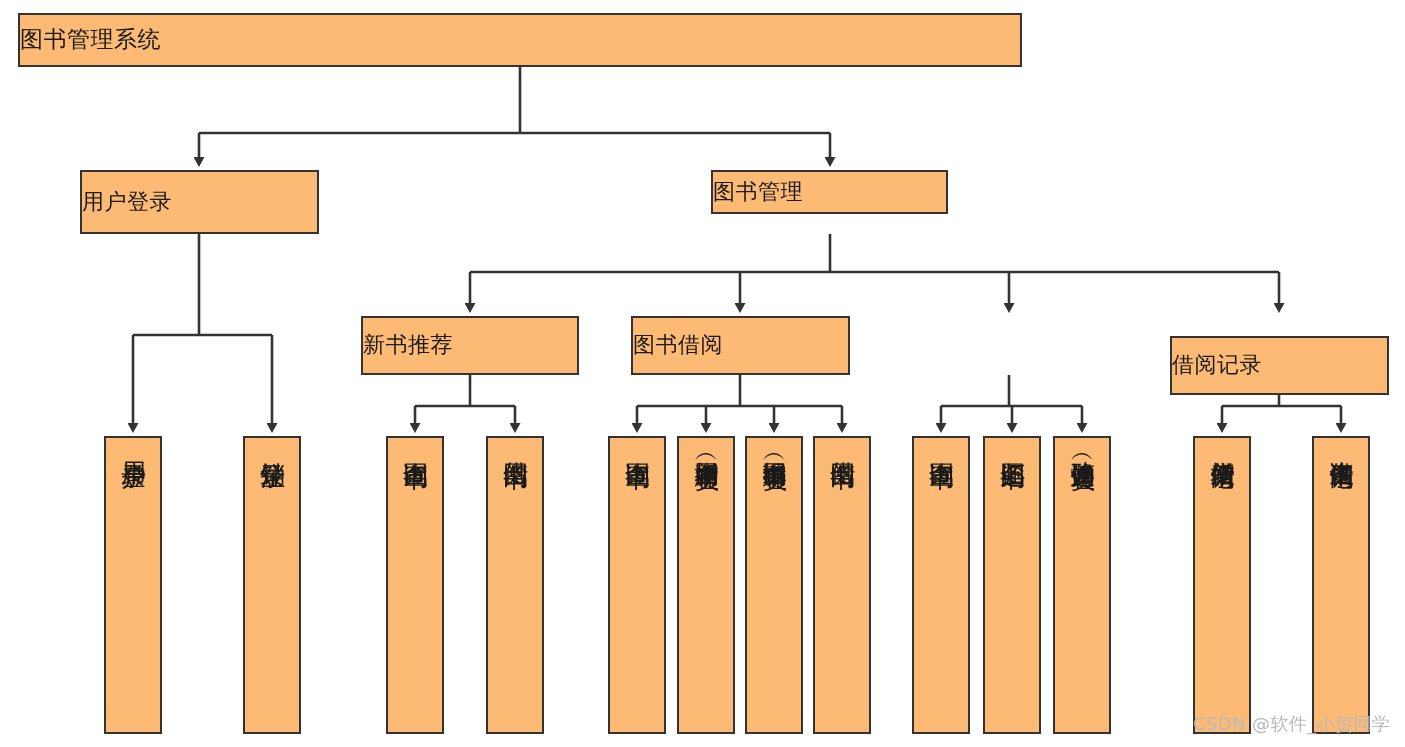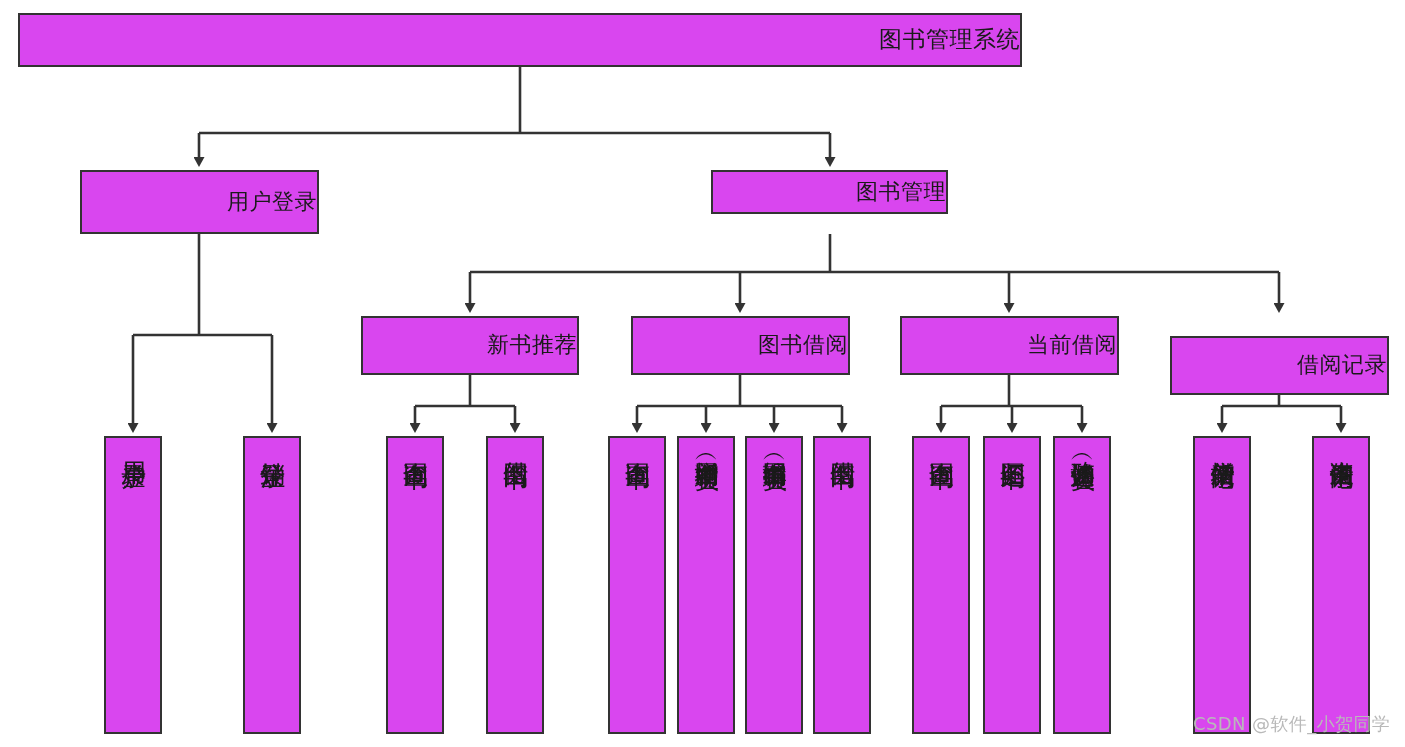--- a/index.html
+++ b/index.html
@@ -22,24 +22,24 @@
     left: 0;
     top: 0;
     width: 1405px;
     height: 747px;
     pointer-events: none;
   }
   .node {
     position: absolute;
     box-sizing: border-box;
     border: 2px solid #333333;
-    background: #d946ef;
+    background: #fdba74;
     display: flex;
     align-items: center;
-    justify-content: flex-end;
+    justify-content: flex-start;
     color: #1a1a1a;
   }
   .node-label {
     display: block;
     text-align: center;
     line-height: 1.12;
     white-space: nowrap;
   }
   .node.horizontal .node-label {
     font-size: 22px;
@@ -136,23 +136,20 @@
   <div class="node horizontal" style="left: 711px; top: 170px; width: 237px; height: 44px;">
     <span class="node-label">图书管理</span>
   </div>
 
   <div class="node horizontal" style="left: 631px; top: 316px; width: 219px; height: 59px;">
     <span class="node-label">图书借阅</span>
   </div>
   <div class="node horizontal" style="left: 361px; top: 316px; width: 218px; height: 59px;">
     <span class="node-label">新书推荐</span>
   </div>
-  <div class="node horizontal" style="left: 900px; top: 316px; width: 219px; height: 59px;">
-    <span class="node-label">当前借阅</span>
-  </div>
   <div class="node horizontal" style="left: 1170px; top: 316px; width: 219px; height: 59px; margin-top: 20px;">
     <span class="node-label">借阅记录</span>
   </div>
 
   <div class="node vertical" style="left: 104px; top: 436px; width: 58px; height: 298px;">
     <span class="node-label">用户登录</span>
   </div>
   <div class="node vertical" style="left: 243px; top: 436px; width: 58px; height: 298px;">
     <span class="node-label">注销登录</span>
   </div>

